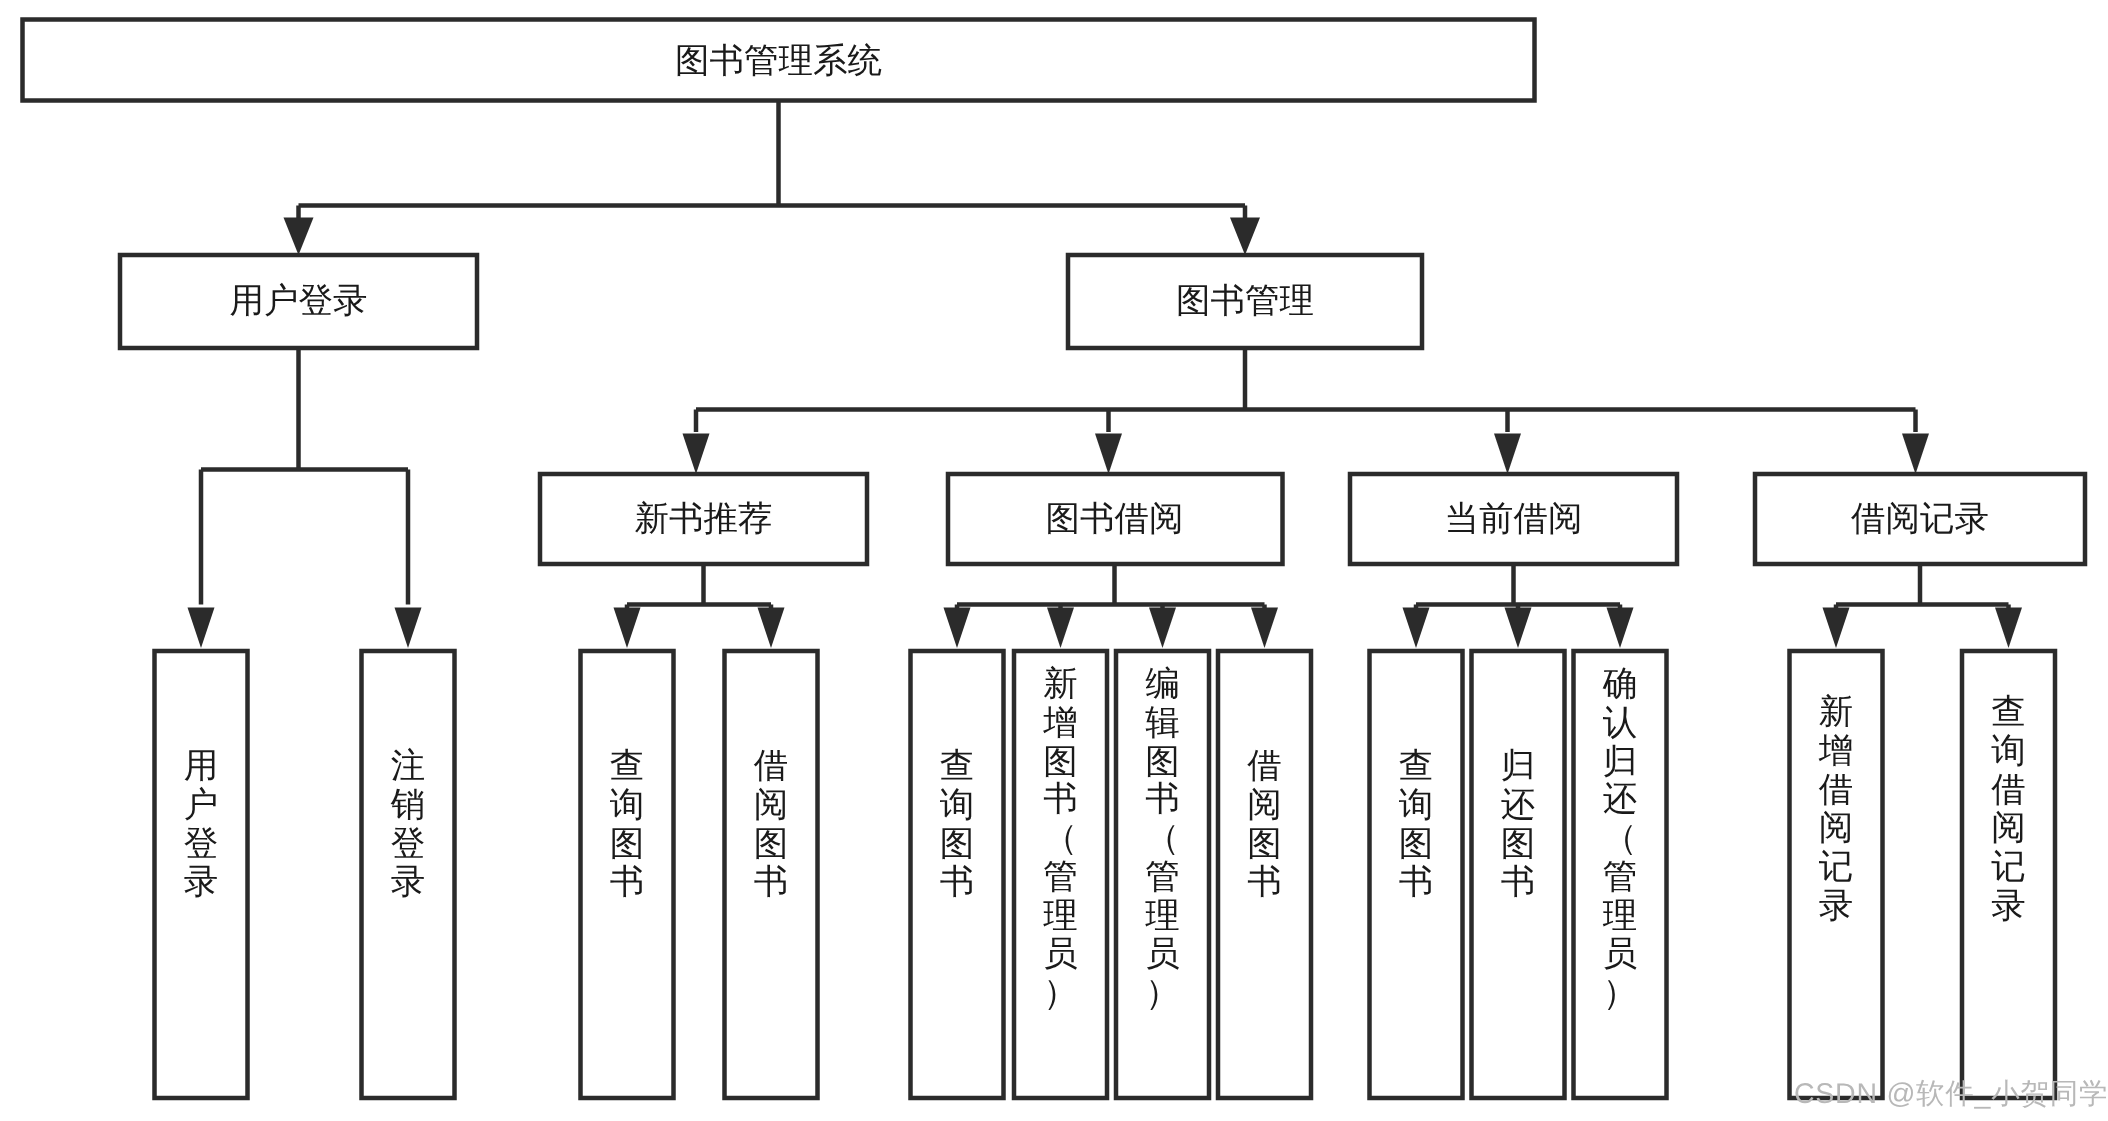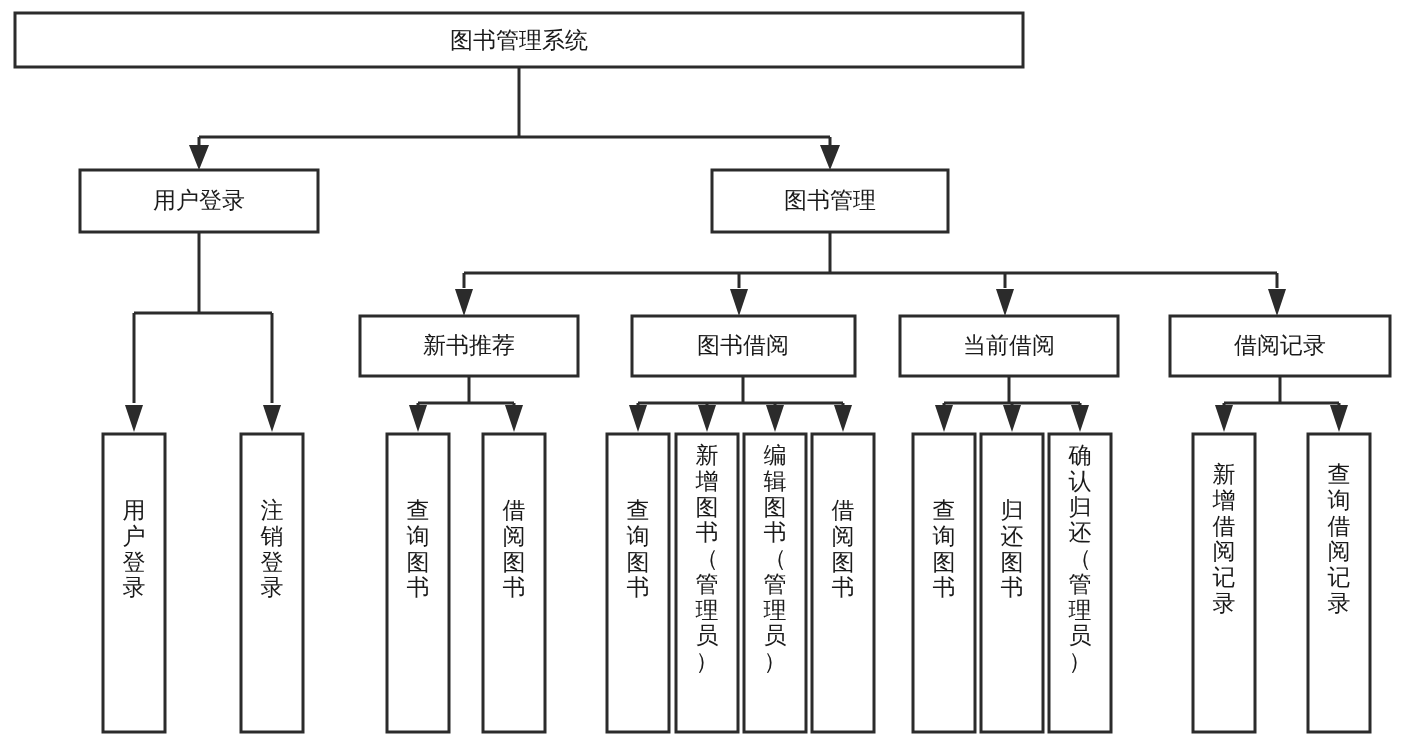--- a/index.html
+++ b/index.html
@@ -281,14 +281,15 @@
     </div>
   <div class="node-label-v" style="left:1308px; top:462px; width:62px; height:270px;">
       <span>查</span>
       <span>询</span>
       <span>借</span>
       <span>阅</span>
       <span>记</span>
       <span>录</span>
     </div>
 
+  <div class="watermark" style="left:1196px; top:716px;">CSDN @软件_小贺同学</div>
 
 </div>
 
 </body></html>

